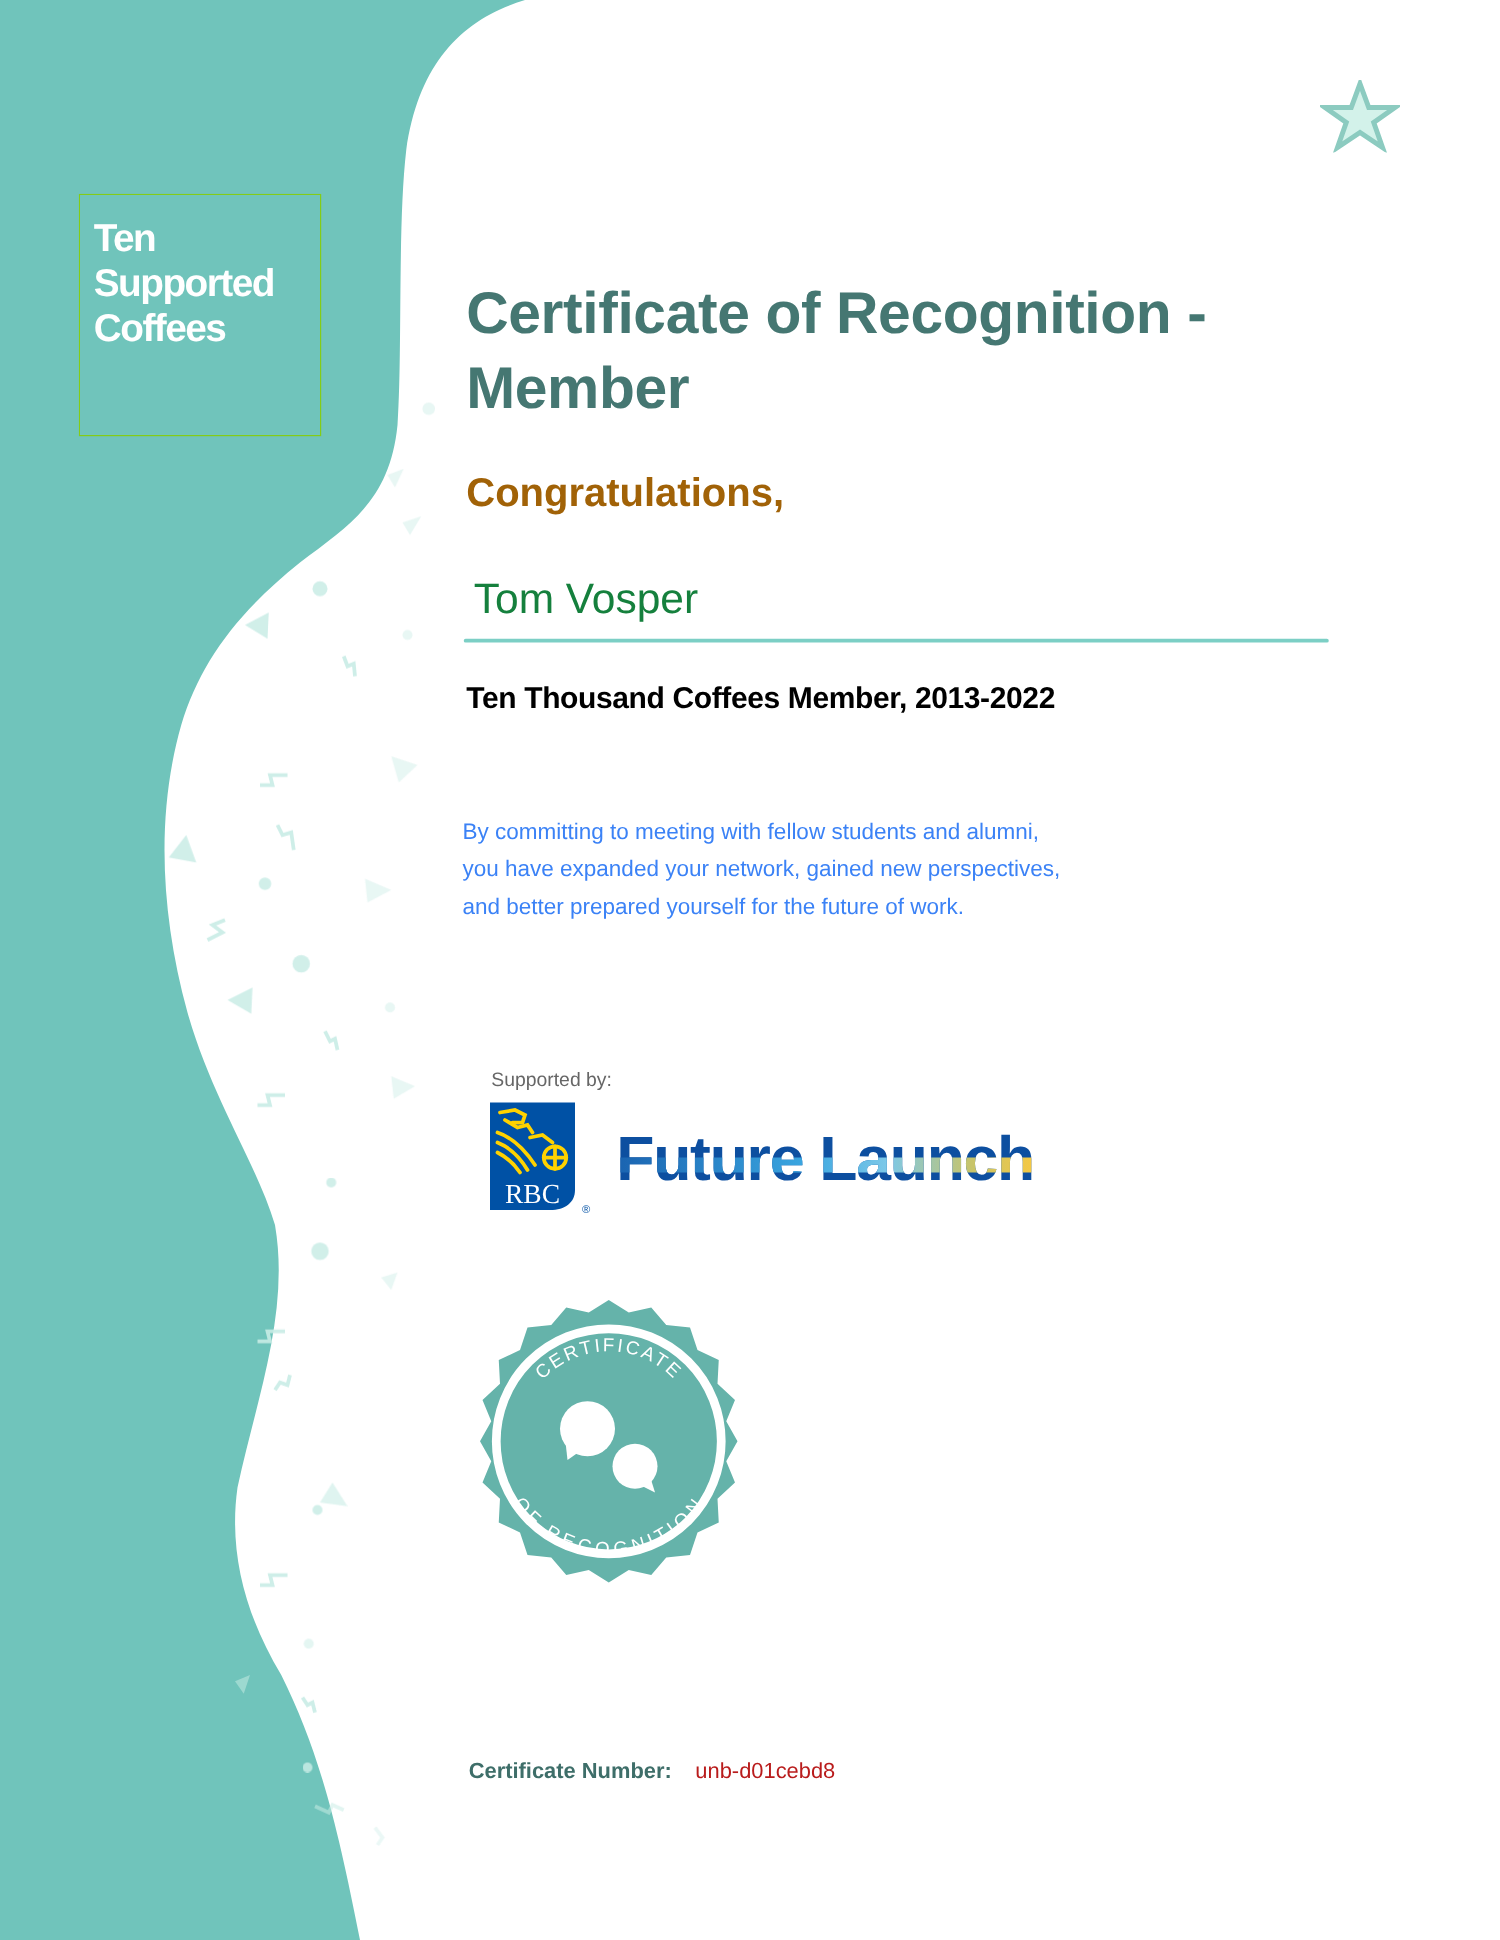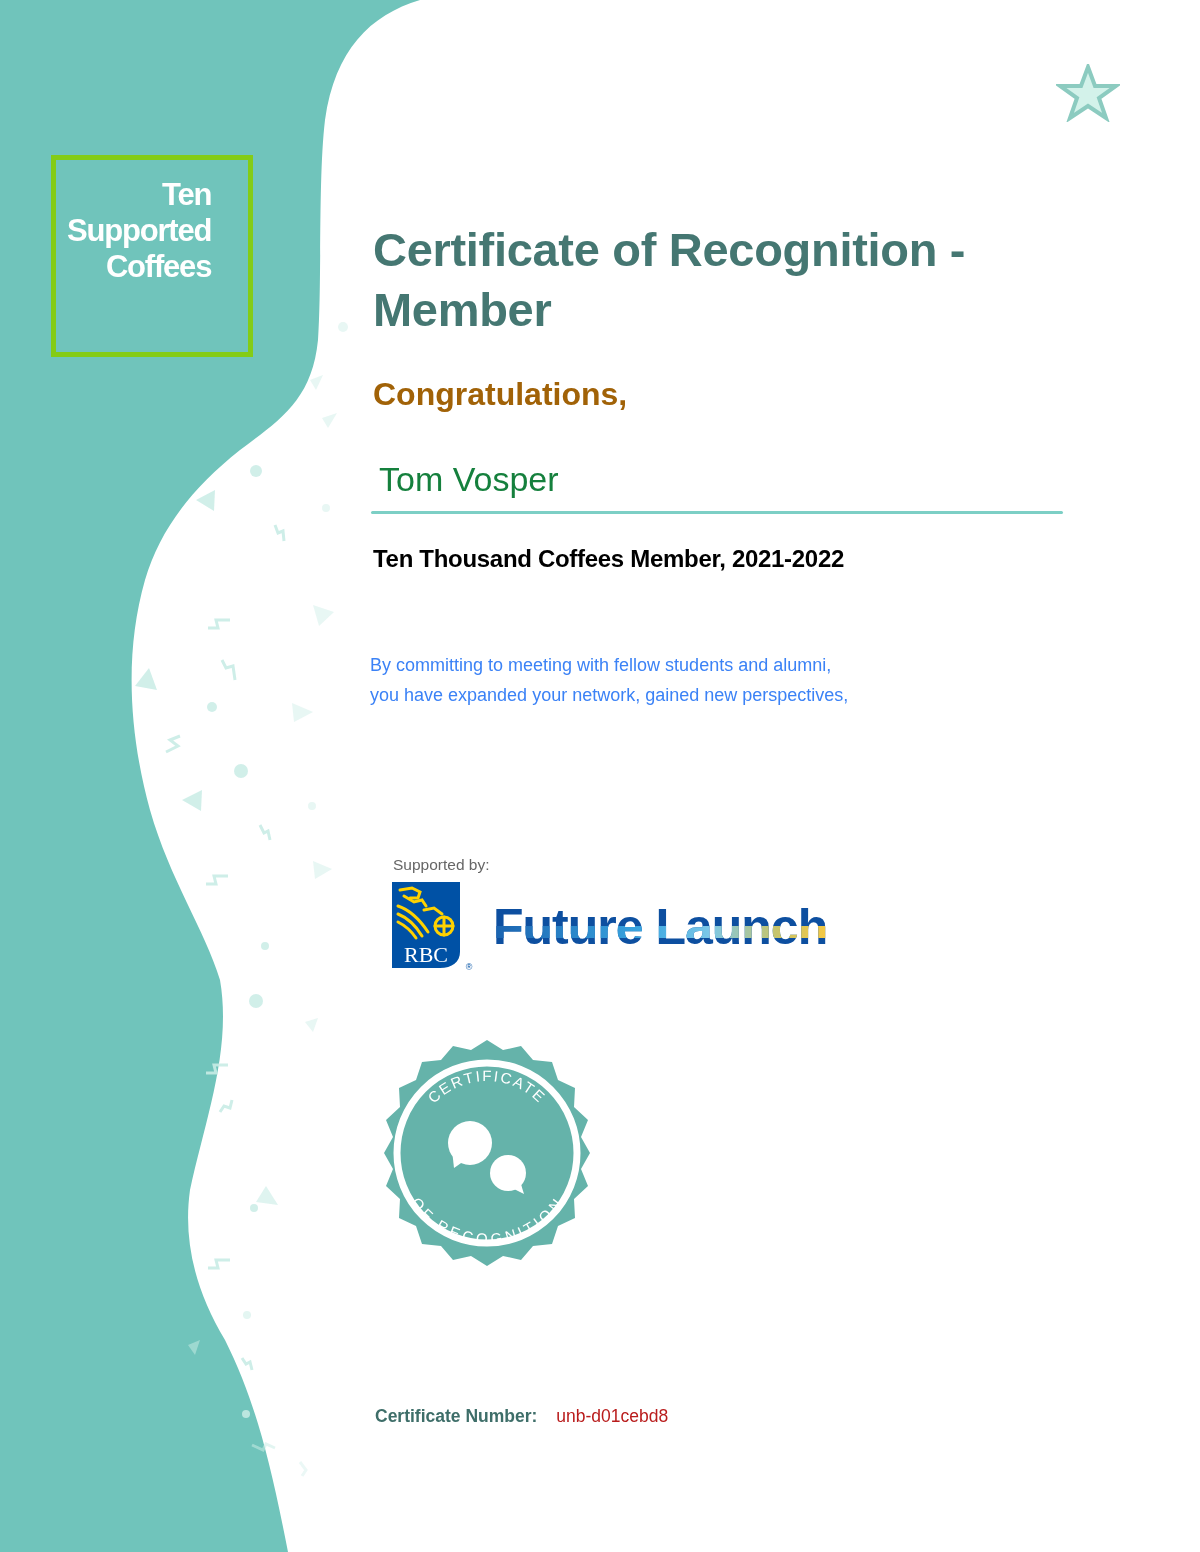--- a/index.html
+++ b/index.html
@@ -3,22 +3,22 @@
   <meta charset="utf-8">
   <style>
     html, body { margin: 0; padding: 0; }
     body {
       width: 1200px; height: 1552px; position: relative; overflow: hidden;
       background: #ffffff;
       font-family: "Liberation Sans", "DejaVu Sans", sans-serif;
     }
     .bg-wave { position: absolute; left: 0; top: 0; width: 1200px; height: 1552px; }
     .logo-box {
-      position: absolute; left: 51px; top: 155px; width: 192px; height: 192px;
-      border: 5px solid #84cc16; box-sizing: content-box; text-align: right;
+      position: absolute; left: 63px; top: 155px; width: 192px; height: 192px;
+      border: 1px solid #84cc16; box-sizing: content-box;
     }
     .logo-text {
       position: absolute; left: 11px; top: 17px;
       color: #ffffff; font-weight: bold; font-size: 31px; line-height: 36px;
       letter-spacing: -1.2px;
     }
     .logo-text span { display: block; }
     .star { position: absolute; left: 1056px; top: 64px; width: 64px; height: 58px; }
     .title {
       position: absolute; left: 373px; top: 220px; width: 720px;
@@ -120,25 +120,26 @@
   <polygon points="32,3 39,22 60,22 43,34 50,54 32,42 14,54 21,34 4,22 25,22" fill="#d3f2ea" stroke="#8ccbc0" stroke-width="4" stroke-linejoin="miter"></polygon>
 </svg>
 
 <div class="title">Certificate of Recognition - Member</div>
 
 <div class="congrats">Congratulations,</div>
 
 <div class="recipient">Tom Vosper</div>
 <div class="name-rule"></div>
 
-<div class="subtitle">Ten Thousand Coffees Member, 2021-2022</div>
+<div class="subtitle">Ten Thousand Coffees Member, 2013-2022</div>
 
 <div class="body-text">
   <span>By committing to meeting with fellow students and alumni,</span>
   <span>you have expanded your network, gained new perspectives,</span>
+  <span>and better prepared yourself for the future of work.</span>
 </div>
 
 <div class="supported">Supported by:</div>
 
 <svg class="rbc-logo" viewBox="0 0 86 92" xmlns="http://www.w3.org/2000/svg">
   <path d="M2,2 L70,2 L70,72 C70,82 62,88 50,88 L2,88 Z" fill="#0051a5"></path>
   <g fill="none" stroke="#ffd200" stroke-width="3" stroke-linecap="round">
     <path d="M10,10 L22,8 L30,12 L28,18 L20,18"></path>
     <path d="M14,16 L24,22 L32,20 L36,26"></path>
     <path d="M8,26 C20,30 30,40 38,52"></path>

